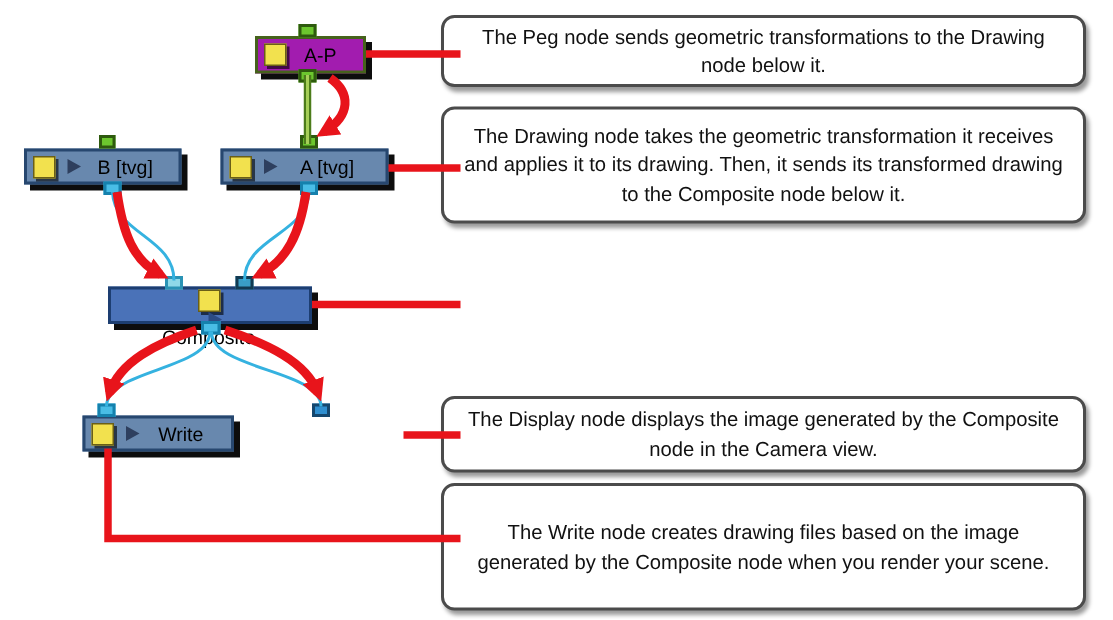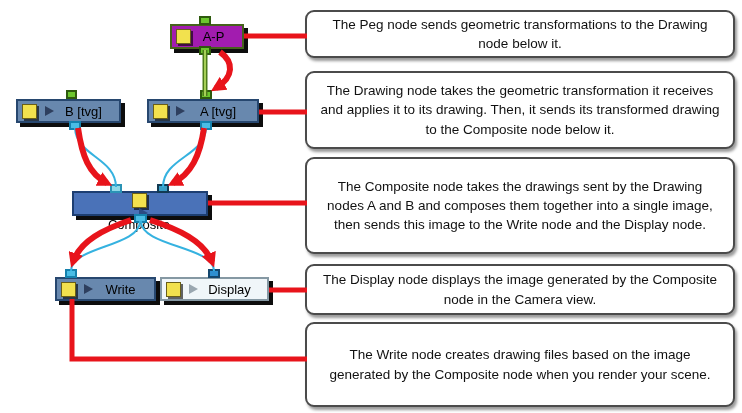--- a/index.html
+++ b/index.html
@@ -32,21 +32,21 @@
   .port{
     position:absolute;box-sizing:border-box;width:12px;height:9px;
     border:2px solid #1581ad;background:#49bde6;z-index:3;
   }
   .port.green{background:#6cc72e;border-color:#2e5a0e;}
   .port.lightcyan{background:#8fd9e8;border-color:#2a93b5;}
   .port.teal{background:#3a9ec6;border-color:#123a52;}
   .port.blue{background:#2f8fd0;border-color:#14476e;}
   
   .callout{
-    position:absolute;left:305px;width:430px;box-sizing:border-box;
+    position:absolute;left:294px;width:430px;box-sizing:border-box;
     background:#ffffff;border:2px solid #4b4b4b;border-radius:9px;
     box-shadow:2px 3px 3px rgba(0,0,0,0.4);
     display:flex;align-items:center;justify-content:center;
     text-align:center;font-size:13.5px;line-height:1.42;color:#111;
     padding:3px 12px;z-index:2;
   }
   
   svg.wires{position:absolute;left:0;top:0;z-index:4;pointer-events:none;}
 </style>
 </head>
@@ -76,46 +76,38 @@
     <span class="icon-tri"></span>
     <span class="label">Composite</span>
   </div>
 
   <div class="node" style="left:18px;top:277px;width:101px;height:24px;margin-left:37px;">
     <span class="icon-square"></span>
     <span class="icon-tri"></span>
     <span class="label">Write</span>
   </div>
 
-  <div class="node display" style="left:160px;top:277px;width:109px;height:24px;">
-    <span class="icon-square"></span>
-    <span class="icon-tri"></span>
-    <span class="label">Display</span>
-  </div>
 
   <div class="port green" style="left:199px;top:16px;"></div>
   <div class="port green" style="left:199px;top:46px;"></div>
   <div class="port green" style="left:66px;top:90px;width:11px;"></div>
   <div class="port green" style="left:200px;top:90px;"></div>
   <div class="port" style="left:69px;top:121px;"></div>
   <div class="port" style="left:200px;top:121px;"></div>
   <div class="port lightcyan" style="left:110px;top:184px;"></div>
   <div class="port teal" style="left:157px;top:184px;"></div>
   <div class="port" style="left:134px;top:214px;width:13px;"></div>
   <div class="port" style="left:65px;top:269px;"></div>
   <div class="port blue" style="left:208px;top:269px;"></div>
 
   <div class="callout" style="top:10px;height:48px;">
     <span>The Peg node sends geometric transformations to the Drawing node below it.</span>
   </div>
   <div class="callout" style="top:71px;height:78px;">
     <span>The Drawing node takes the geometric transformation it receives and applies it to its drawing. Then, it sends its transformed drawing to the Composite node below it.</span>
-  </div>
-  <div class="callout" style="top:157px;height:97px;">
-    <span>The Composite node takes the drawings sent by the Drawing nodes A and B and composes them together into a single image, then sends this image to the Write node and the Display node.</span>
   </div>
   <div class="callout" style="top:264px;height:51px;">
     <span>The Display node displays the image generated by the Composite node in the Camera view.</span>
   </div>
   <div class="callout" style="top:322px;height:85px;">
     <span>The Write node creates drawing files based on the image generated by the Composite node when you render your scene.</span>
   </div>
 
   <svg class="wires" width="742" height="413" viewBox="0 0 742 413">
     <defs>

